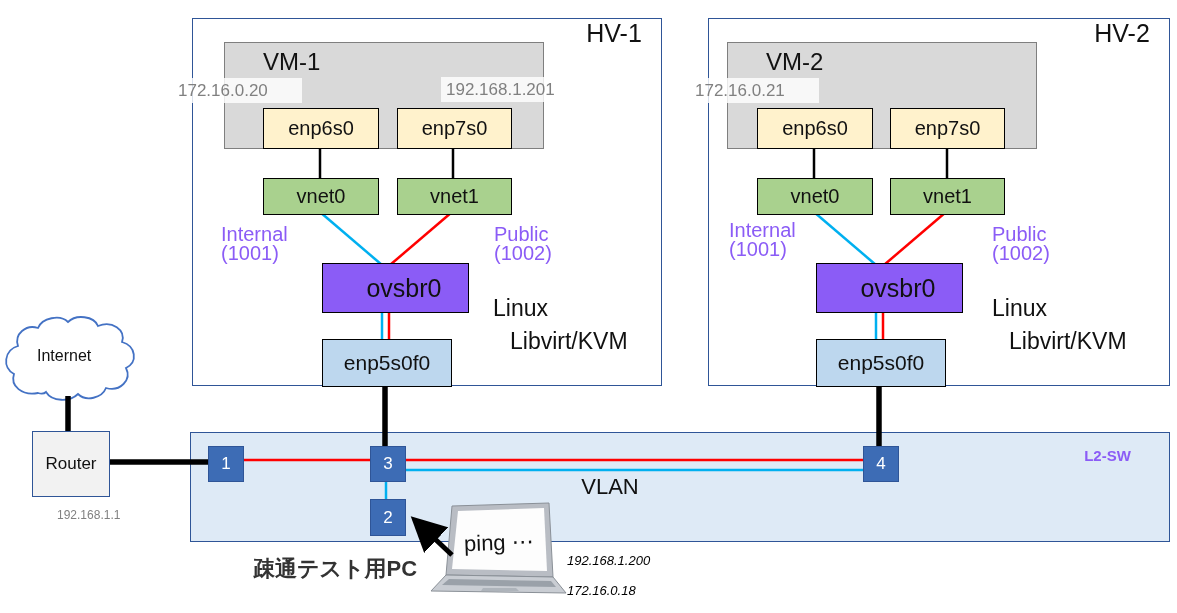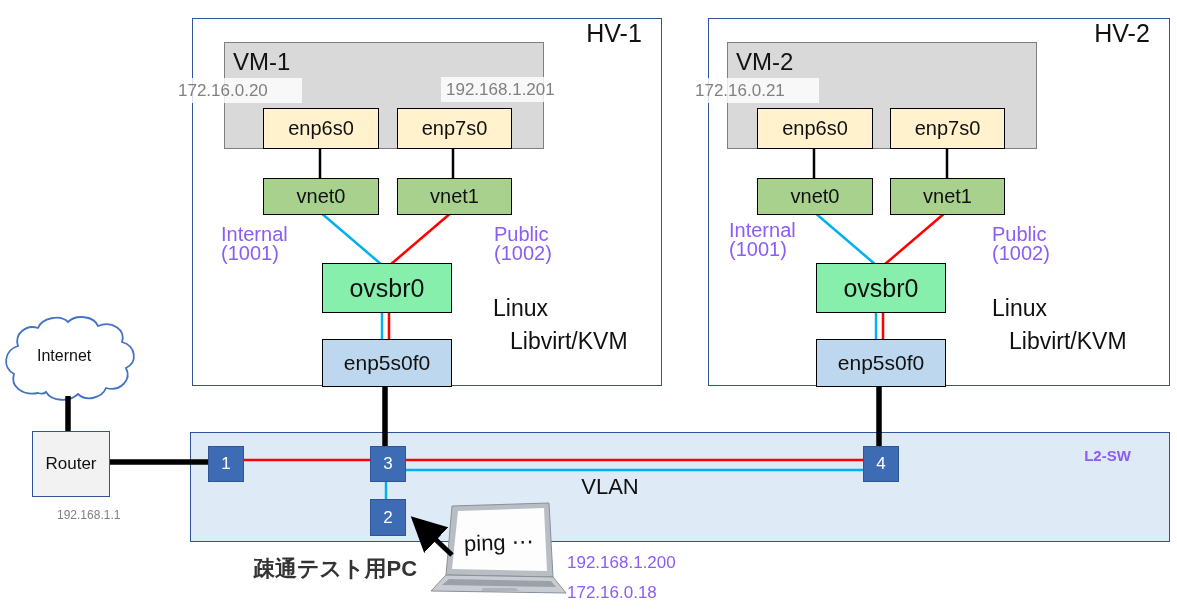--- a/index.html
+++ b/index.html
@@ -6,40 +6,40 @@
   .canvas{
     position:relative;width:1177px;height:613px;background:#ffffff;
     font-family:"Liberation Sans","DejaVu Sans",sans-serif;overflow:hidden;
   }
   .abs{position:absolute;}
   .svglayer{position:absolute;left:0;top:0;z-index:2;}
   .z1{z-index:1;} .z3{z-index:3;}
   .hvbox{border:1.6px solid #2F5597;background:transparent;}
   .hvlabel{font-size:25px;color:#111;text-align:center;}
   .vmbox{background:#D9D9D9;border:1px solid #7f7f7f;}
-  .vmtitle{font-size:24px;color:#111;}
+  .vmtitle{font-size:24px;color:#111;margin-left:30px;}
   .node{display:flex;align-items:center;justify-content:center;border:1.6px solid #000;color:#111;}
   .nic{background:#FFF2CC;font-size:20px;}
   .vnet{background:#A9D18E;font-size:20px;}
-  .bridge{background:#86efac;font-size:25px;}
+  .bridge{background:#8b5cf6;font-size:25px;padding-left:17px;}
   .uplink{background:#BDD7EE;font-size:21px;}
   .sidelabel{font-size:20px;color:#8b5cf6;line-height:19px;}
   .platform{font-size:23px;color:#111;line-height:33px;}
   .platform .ind{padding-left:17px;}
   .ipband{background:rgba(255,255,255,0.82);color:#808080;font-size:17px;
           display:flex;align-items:center;padding-left:5px;white-space:nowrap;}
   .swbox{background:#DEEAF6;border:1.6px solid #2F5597;}
   .swlabel{font-size:15px;color:#8b5cf6;text-align:center;font-weight:bold;}
   .vlanlabel{font-size:22px;color:#111;text-align:center;}
   .port{background:#3D6CB5;border:1.5px solid #2F5597;color:#fff;font-size:17px;
         display:flex;align-items:center;justify-content:center;}
   .routerbox{background:#F2F2F2;border:1.6px solid #2F5597;display:flex;align-items:center;
         justify-content:center;font-size:17px;color:#111;}
   .graytext{color:#808080;font-size:12px;white-space:nowrap;}
-  .ipsmall{color:#8b5cf6;font-size:17px;white-space:nowrap;}
+  .ipsmall{color:#000000;font-size:13px;white-space:nowrap;font-style:italic;}
   .pctext{font-size:22px;color:#333;white-space:nowrap;}
   .pinglabel{font-size:22px;color:#111;white-space:nowrap;transform:rotate(-2deg);}
   .cloudlabel{font-size:16px;color:#111;}
 </style>
 </head>
 <body>
 
 <div class="canvas">
 
   <div class="abs swbox z1" style="left:190px;top:432px;width:978px;height:108px;"></div>

